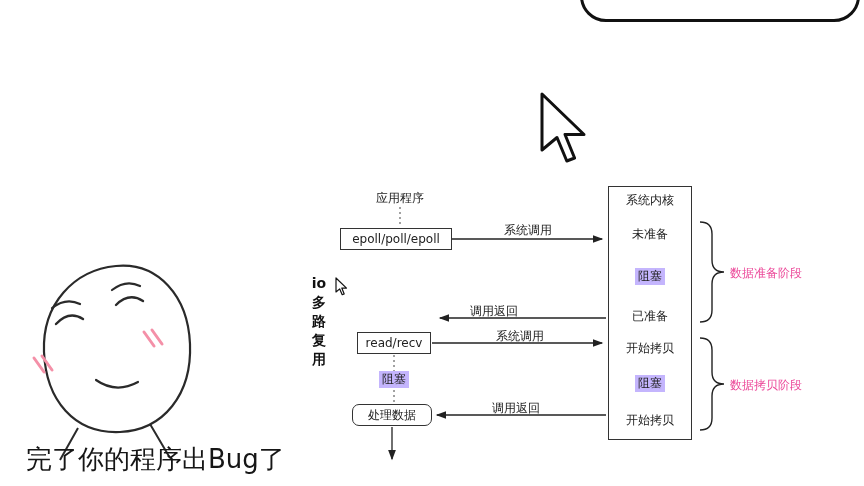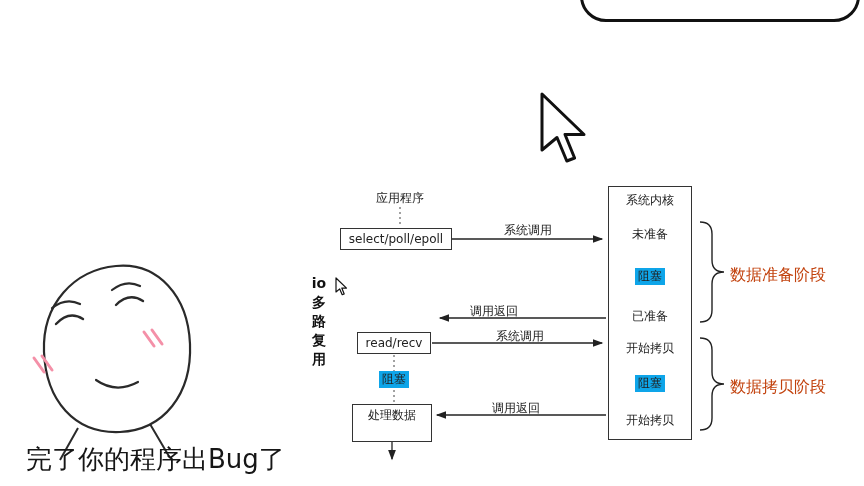--- a/index.html
+++ b/index.html
@@ -20,29 +20,29 @@
   .title .tline{
     display:inline-block;font-size:64px;
     background:linear-gradient(90deg,#2b2be0 0%,#7a1fd4 22%,#d630c8 45%,#6a3ae0 65%,#2f7ae8 85%,#28b4ec 100%);
     -webkit-background-clip:text;background-clip:text;color:transparent;
     text-shadow:3px 0 0 #ff2e3e,-3px 0 0 #ff2e3e,0 3px 0 #ff2e3e,0 -3px 0 #ff2e3e,
                 2px 2px 0 #ff2e3e,-2px 2px 0 #ff2e3e,2px -2px 0 #ff2e3e,-2px -2px 0 #ff2e3e;
   }
   .title .l2{font-size:62px;}
   
   .dlabel{position:absolute;transform:translateX(-50%);font-size:12px;white-space:nowrap;color:#222;}
-  .onwhite{background:#0ea5e9;padding:0 3px;}
+  .onwhite{background:#c4b5fd;padding:0 3px;}
   .dbox{
     position:absolute;border:1px solid #333;background:#fff;box-sizing:border-box;
     font-size:12px;text-align:center;color:#222;
   }
   .kernel-box{position:absolute;left:608px;top:186px;width:84px;height:254px;
     border:1px solid #333;background:#fff;box-sizing:border-box;}
   .kstate{position:absolute;left:650px;transform:translateX(-50%);font-size:12px;white-space:nowrap;color:#222;}
-  .phase{position:absolute;left:730px;font-size:16px;white-space:nowrap;color:#c2410c;}
+  .phase{position:absolute;left:730px;font-size:12px;white-space:nowrap;color:#ec4899;}
   .v-label{position:absolute;left:306px;top:274px;width:26px;text-align:center;
     font-weight:bold;font-size:14px;line-height:19px;color:#111;}
   .caption{position:absolute;left:26px;top:442px;font-size:26px;color:#161616;}
   svg{position:absolute;}
   .full-svg{left:0;top:0;}
 </style>
 </head>
 <body>
 
 <div class="stage">
@@ -81,42 +81,42 @@
 
     <path d="M700,338 Q712,338 712,350 L712,372 Q712,384 724,384 Q712,384 712,396 L712,418 Q712,430 700,430" fill="none" stroke="#222" stroke-width="1.4"></path>
 
     <polygon points="542,94 542,150 557,137.5 566.8,161 574.6,158 565,134.5 584,134.5" fill="#fff" stroke="#111" stroke-width="3" stroke-linejoin="round"></polygon>
 
     <polygon points="336,278 336,292 339.7,288.9 342.2,294.7 344.2,293.9 341.8,288.1 346.5,288.1" fill="#fff" stroke="#111" stroke-width="1.2" stroke-linejoin="round"></polygon>
   </svg>
 
   <div class="dlabel" style="left:400px;top:190px;">应用程序</div>
 
-  <div class="dbox" style="left:340px;top:228px;width:112px;height:22px;line-height:20px;">select/poll/epoll</div>
+  <div class="dbox" style="left:340px;top:228px;width:112px;height:22px;line-height:20px;">epoll/poll/epoll</div>
 
   <div class="dlabel" style="left:528px;top:222px;">系统调用</div>
 
   <div class="kernel-box"></div>
   <div class="kstate" style="top:192px;">系统内核</div>
   <div class="kstate" style="top:226px;">未准备</div>
   <div class="kstate onwhite" style="top:268px;">阻塞</div>
   <div class="kstate" style="top:308px;">已准备</div>
   <div class="kstate" style="top:340px;">开始拷贝</div>
   <div class="kstate onwhite" style="top:375px;">阻塞</div>
   <div class="kstate" style="top:412px;">开始拷贝</div>
 
   <div class="dlabel" style="left:494px;top:303px;">调用返回</div>
 
   <div class="dbox" style="left:357px;top:332px;width:74px;height:22px;line-height:20px;">read/recv</div>
 
   <div class="dlabel" style="left:520px;top:328px;">系统调用</div>
 
   <div class="dlabel onwhite" style="left:394px;top:371px;">阻塞</div>
 
-  <div class="dbox" style="left:352px;top:404px;width:80px;height:38px;line-height:20px;">处理数据</div>
+  <div class="dbox" style="left:352px;top:404px;width:80px;height:22px;line-height:20px;border-radius:7px;">处理数据</div>
 
   <div class="dlabel" style="left:516px;top:400px;">调用返回</div>
 
   <div class="phase" style="top:265px;">数据准备阶段</div>
   <div class="phase" style="top:377px;">数据拷贝阶段</div>
 
   <div class="v-label">
     <div>io</div>
     <div>多</div>
     <div>路</div>

